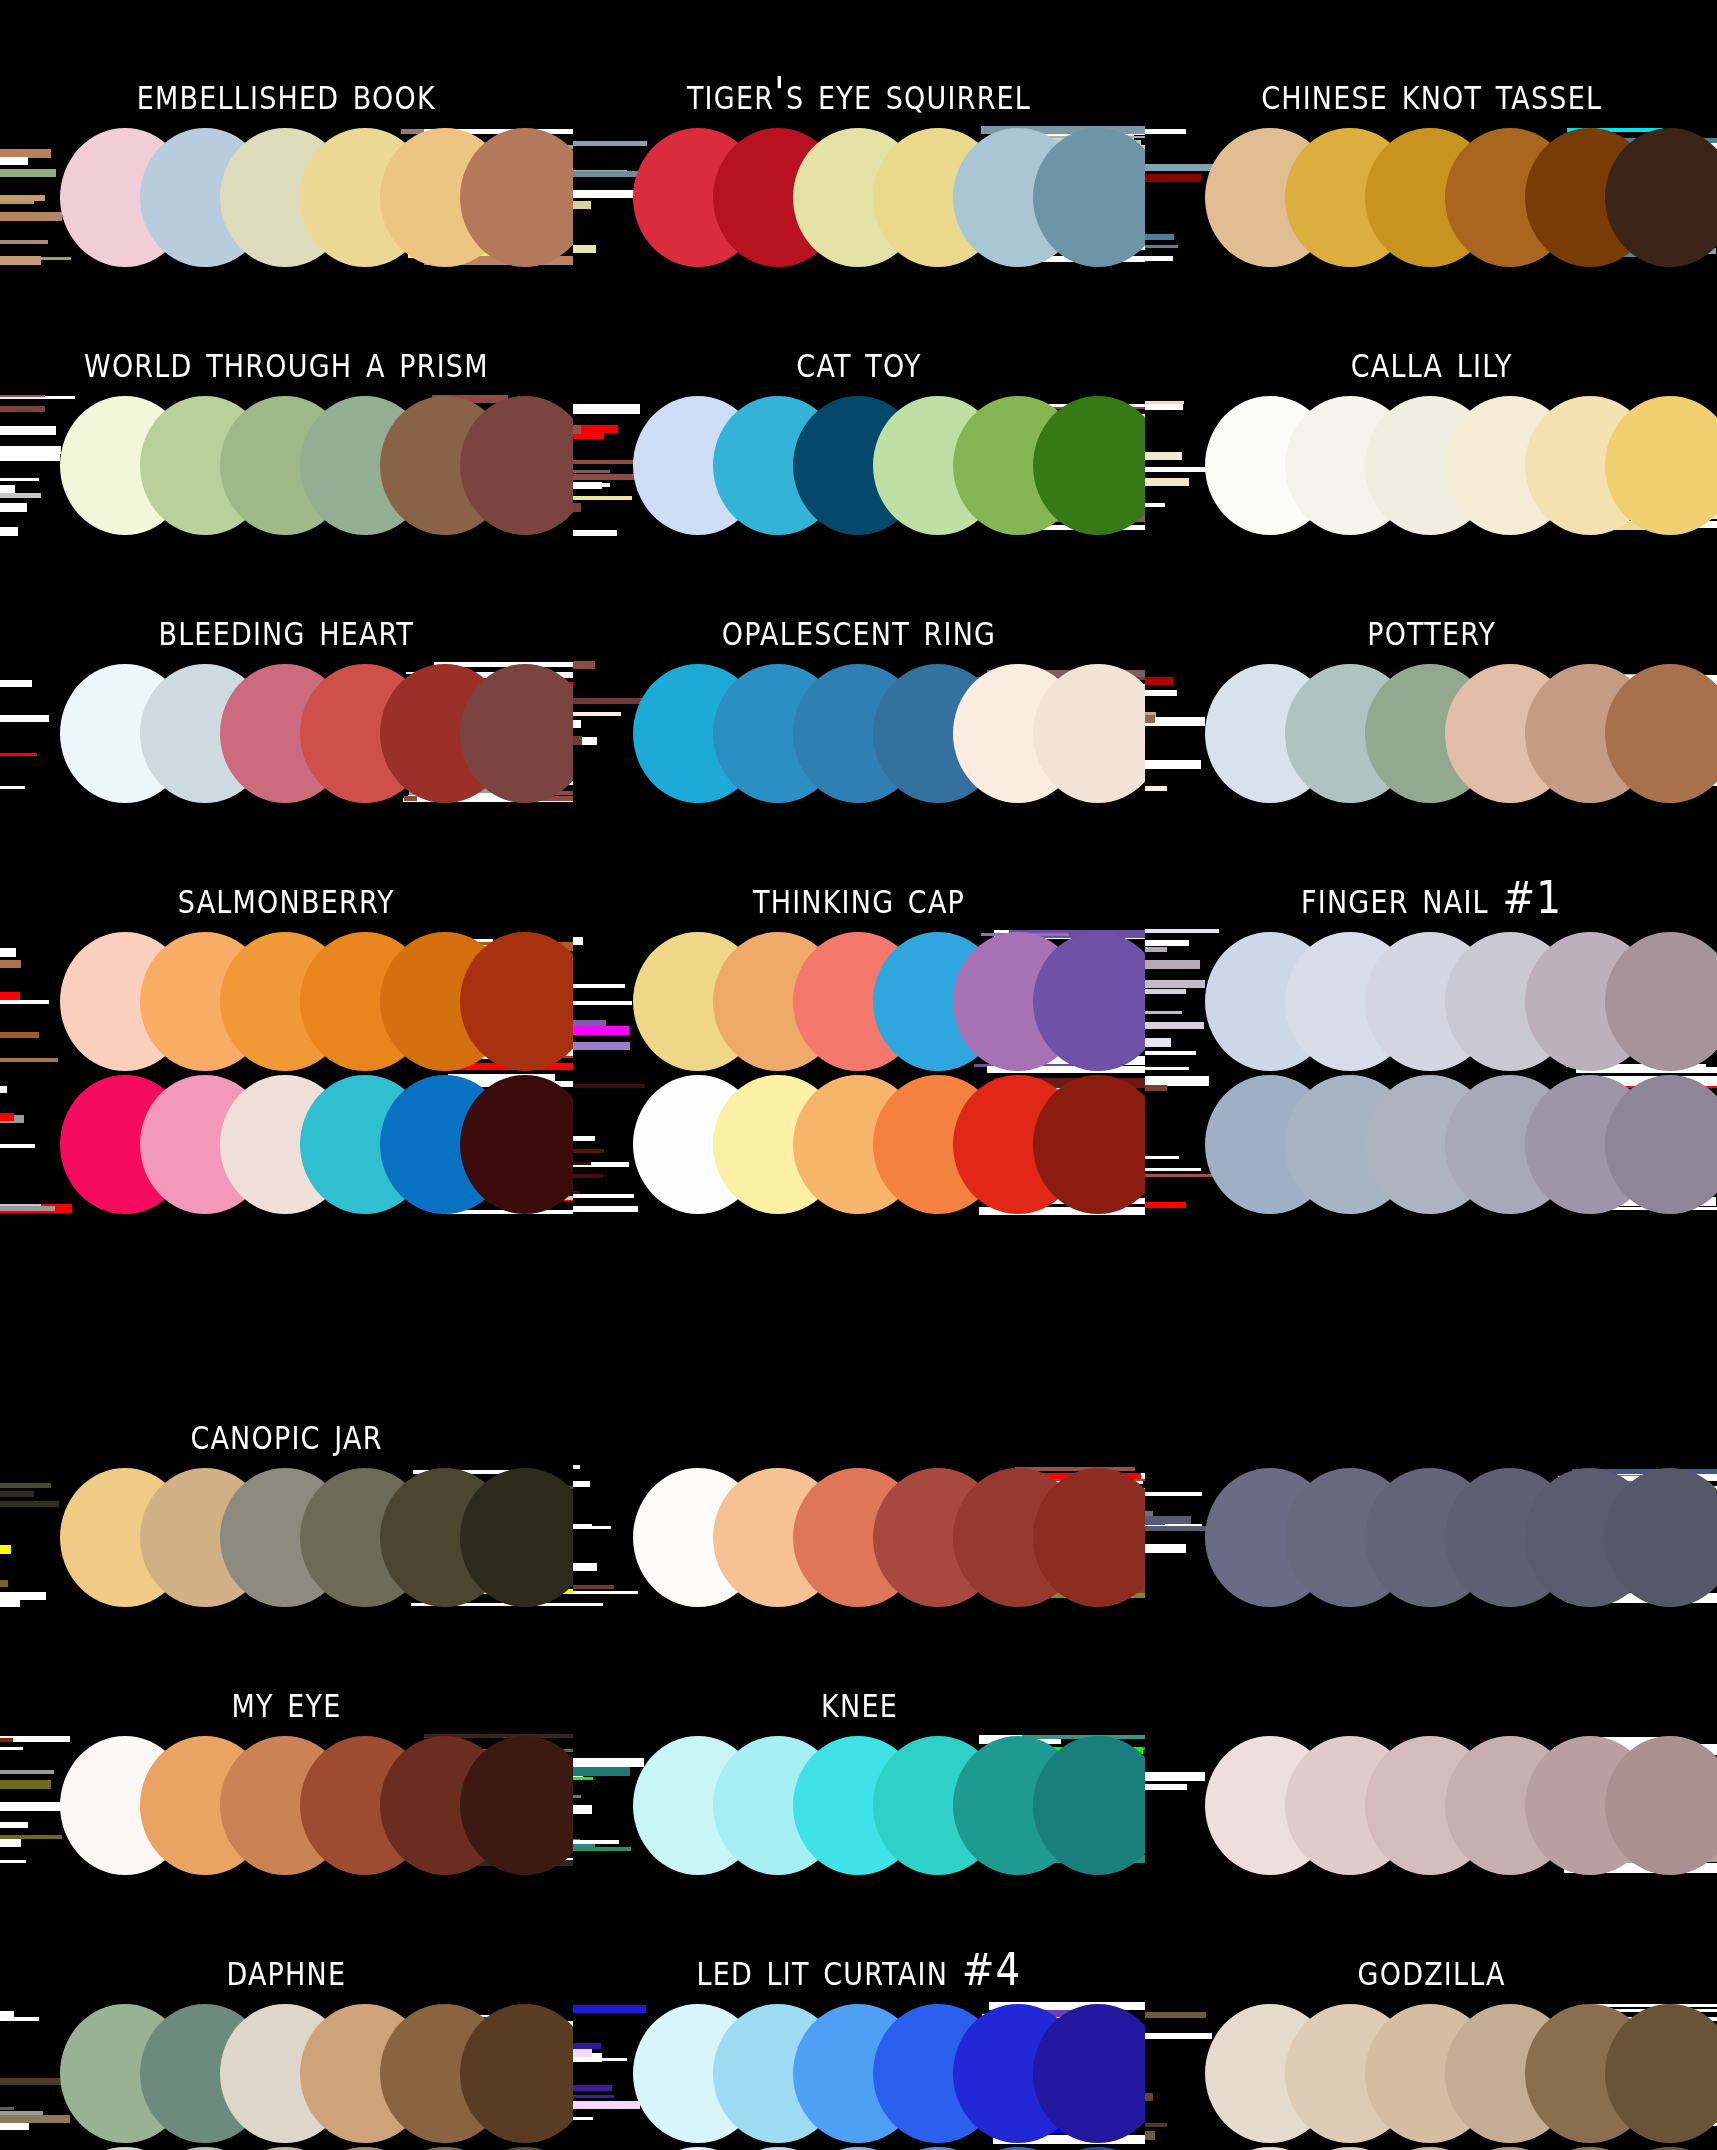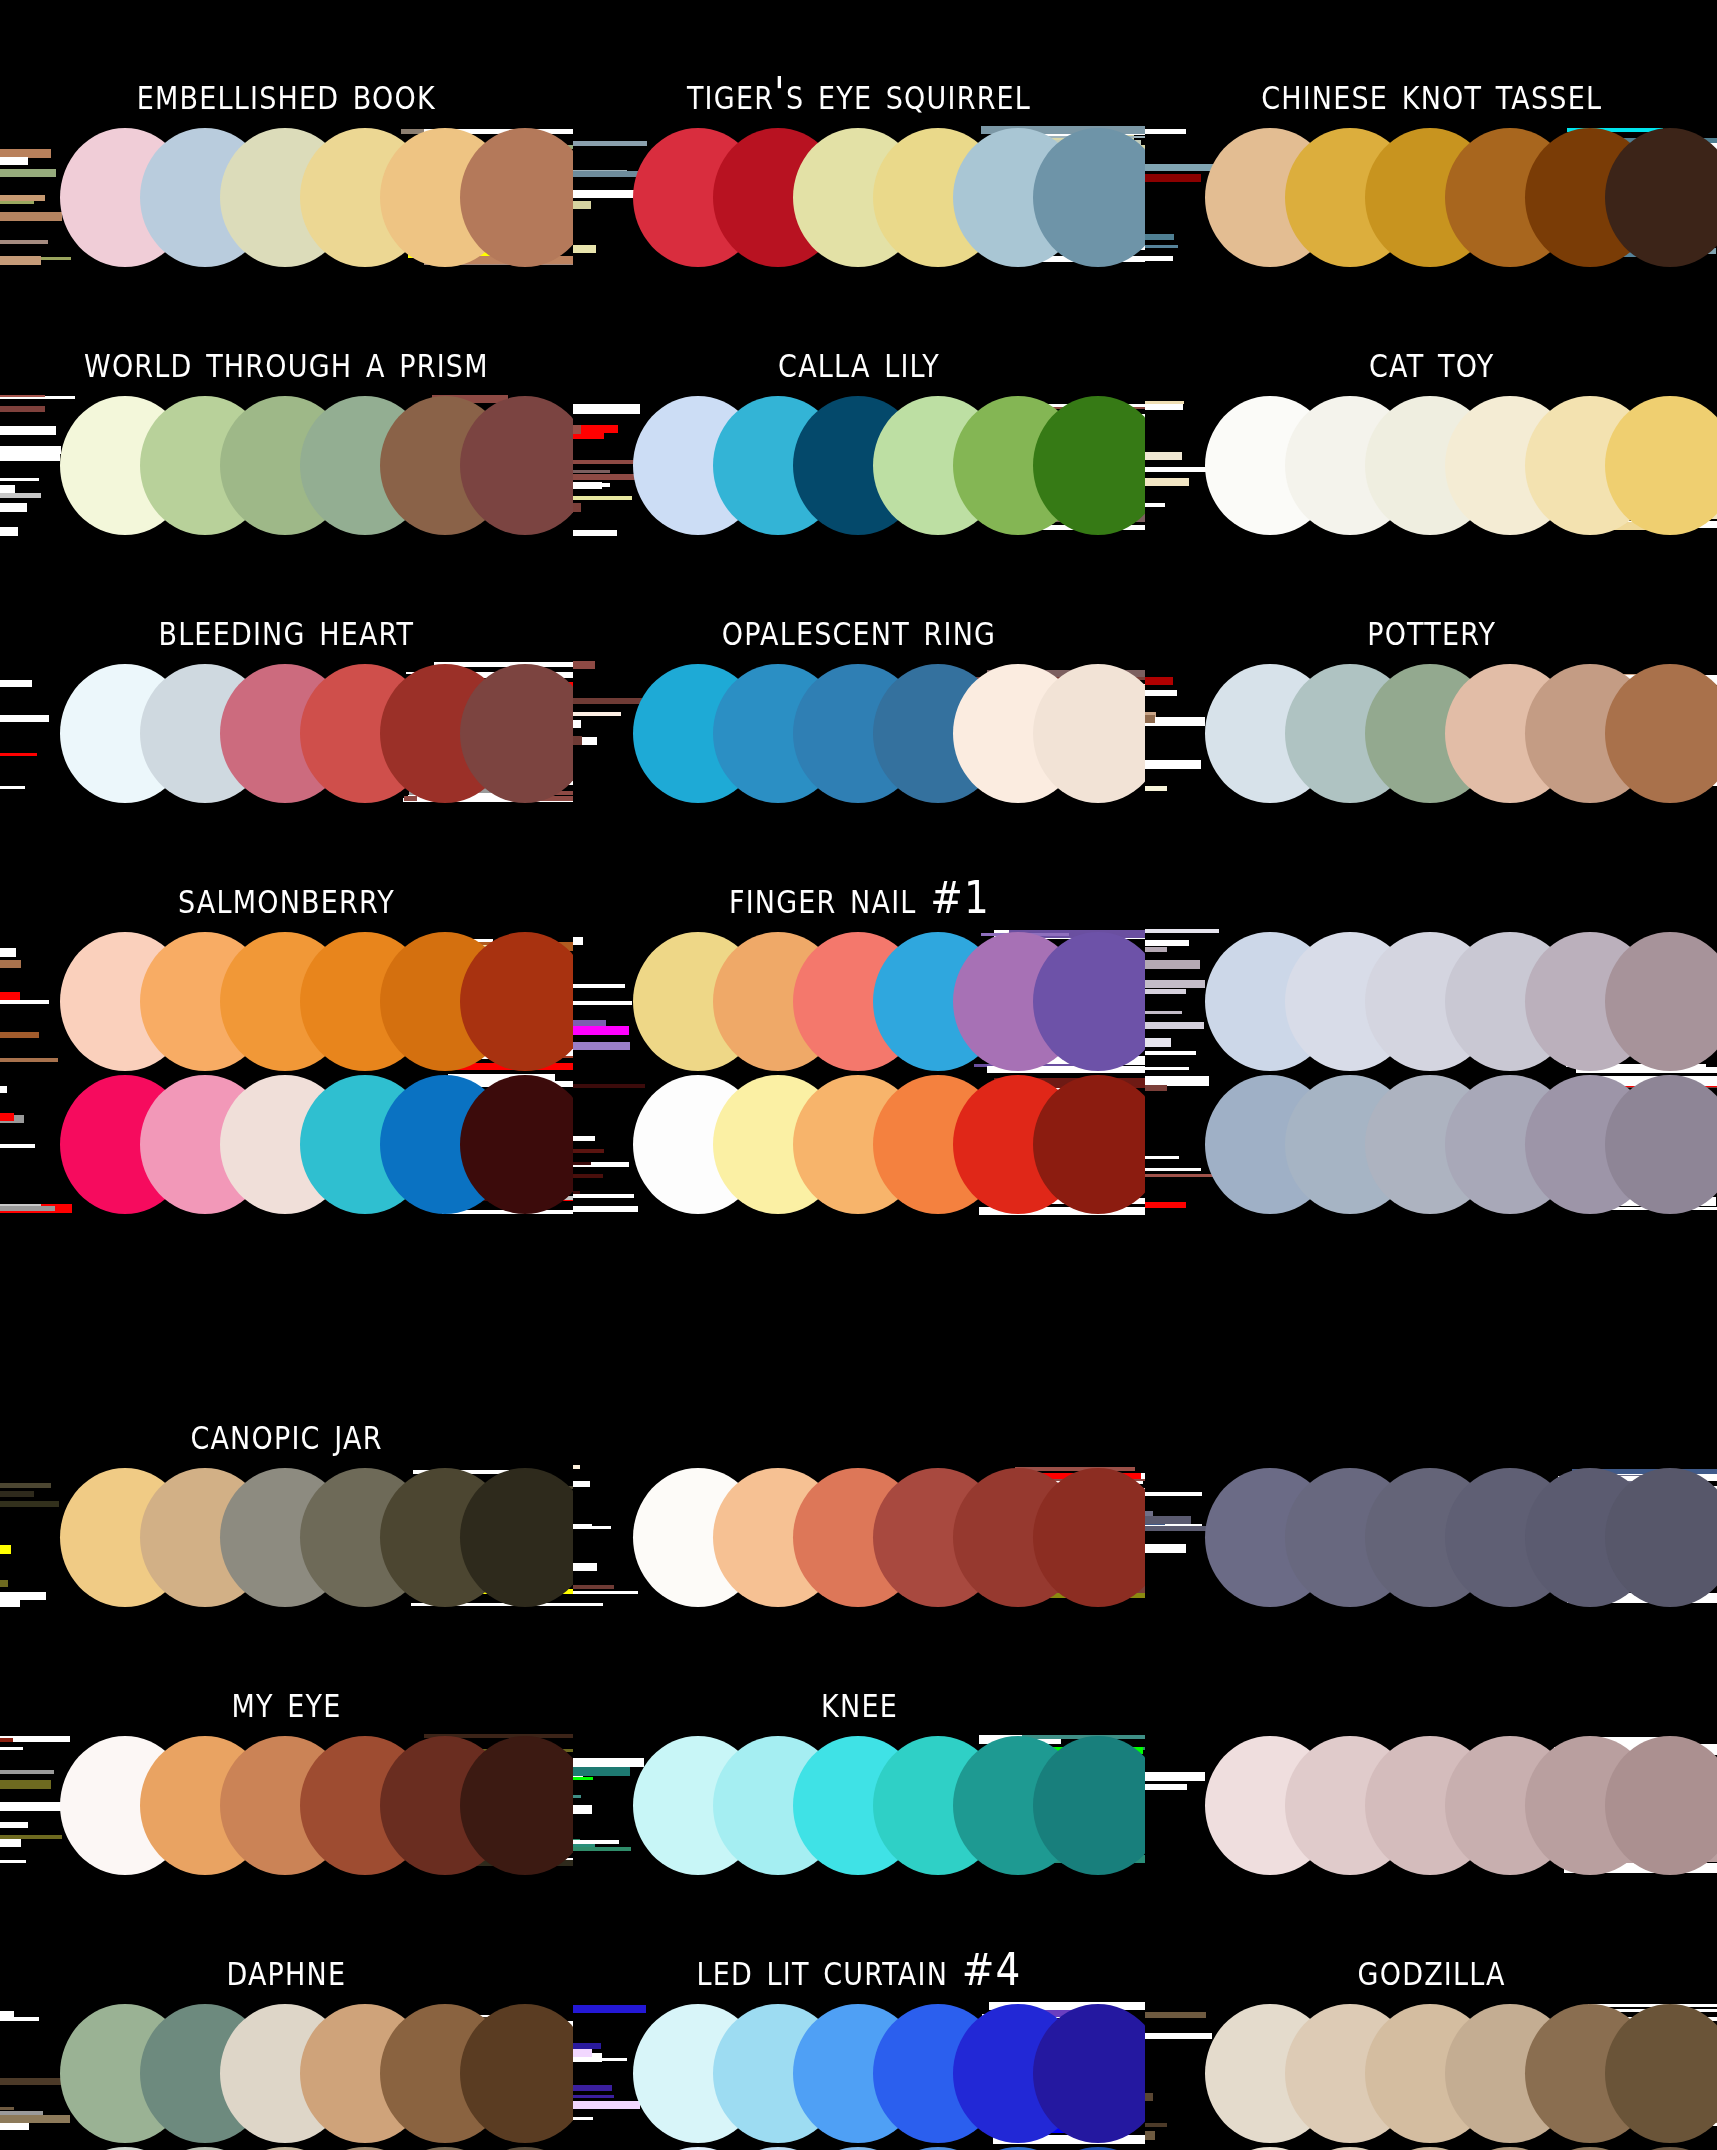--- a/index.html
+++ b/index.html
@@ -240,22 +240,22 @@
             <div class="swatch-dot" title="#a8661e" style="background: rgb(168, 102, 30); z-index: 13;"></div>
             <div class="swatch-dot" title="#7a3c06" style="background: rgb(122, 60, 6); z-index: 14;"></div>
             <div class="swatch-dot" title="#3c2418" style="background: rgb(60, 36, 24); z-index: 15;"></div>
           </div>
         </div>
       </div>
     </div>
     <div class="palette-row">
       <div class="row-titles">
         <div class="title-cell"><span class="palette-title">World through a prism</span></div>
+        <div class="title-cell"><span class="palette-title">Cat toy</span></div>
         <div class="title-cell"><span class="palette-title">Calla lily</span></div>
-        <div class="title-cell"><span class="palette-title">Cat toy</span></div>
       </div>
       <div class="row-swatches">
         <div class="palette-cell">
           <div class="noise-band">
             <i style="background: rgb(199, 199, 199); top: 100px; height: 5px; left: 0px; width: 41px;"></i>
             <i style="background: rgb(255, 255, 255); top: 61px; height: 6.9px; left: 0px; width: 60px;"></i>
             <i style="background: rgb(216, 235, 226); top: 59px; height: 7.5px; left: 404px; width: 250px;"></i>
             <i style="background: rgb(255, 255, 255); top: 110px; height: 9.4px; left: 0px; width: 27px;"></i>
             <i style="background: rgb(207, 228, 216); top: 54px; height: 9.4px; left: 442px; width: 150px;"></i>
             <i style="background: rgb(255, 255, 255); top: 53px; height: 8px; left: 0px; width: 61px;"></i>
@@ -486,20 +486,21 @@
             <div class="swatch-dot" title="#e2bda7" style="background: rgb(226, 189, 167); z-index: 13;"></div>
             <div class="swatch-dot" title="#c49c84" style="background: rgb(196, 156, 132); z-index: 14;"></div>
             <div class="swatch-dot" title="#a9714b" style="background: rgb(169, 113, 75); z-index: 15;"></div>
           </div>
         </div>
       </div>
     </div>
     <div class="palette-row">
       <div class="row-titles">
         <div class="title-cell"><span class="palette-title">Salmonberry</span></div>
+        <div class="title-cell"><span class="palette-title">Thinking cap</span></div>
         <div class="title-cell"><span class="palette-title">Finger Nail #1</span></div>
       </div>
       <div class="row-swatches">
         <div class="palette-cell">
           <div class="noise-band">
             <i style="background: rgb(154, 154, 154); top: 102px; height: 3.1px; left: 408px; width: 224px;"></i>
             <i style="background: rgb(255, 255, 255); top: 100px; height: 3.7px; left: 416px; width: 112px;"></i>
             <i style="background: rgb(246, 239, 203); top: 119px; height: 6.2px; left: 449px; width: 212px;"></i>
             <i style="background: rgb(255, 255, 255); top: 123px; height: 5.6px; left: 419px; width: 184px;"></i>
             <i style="background: rgb(255, 0, 0); top: 134px; height: 6.9px; left: 438px; width: 222px;"></i>

